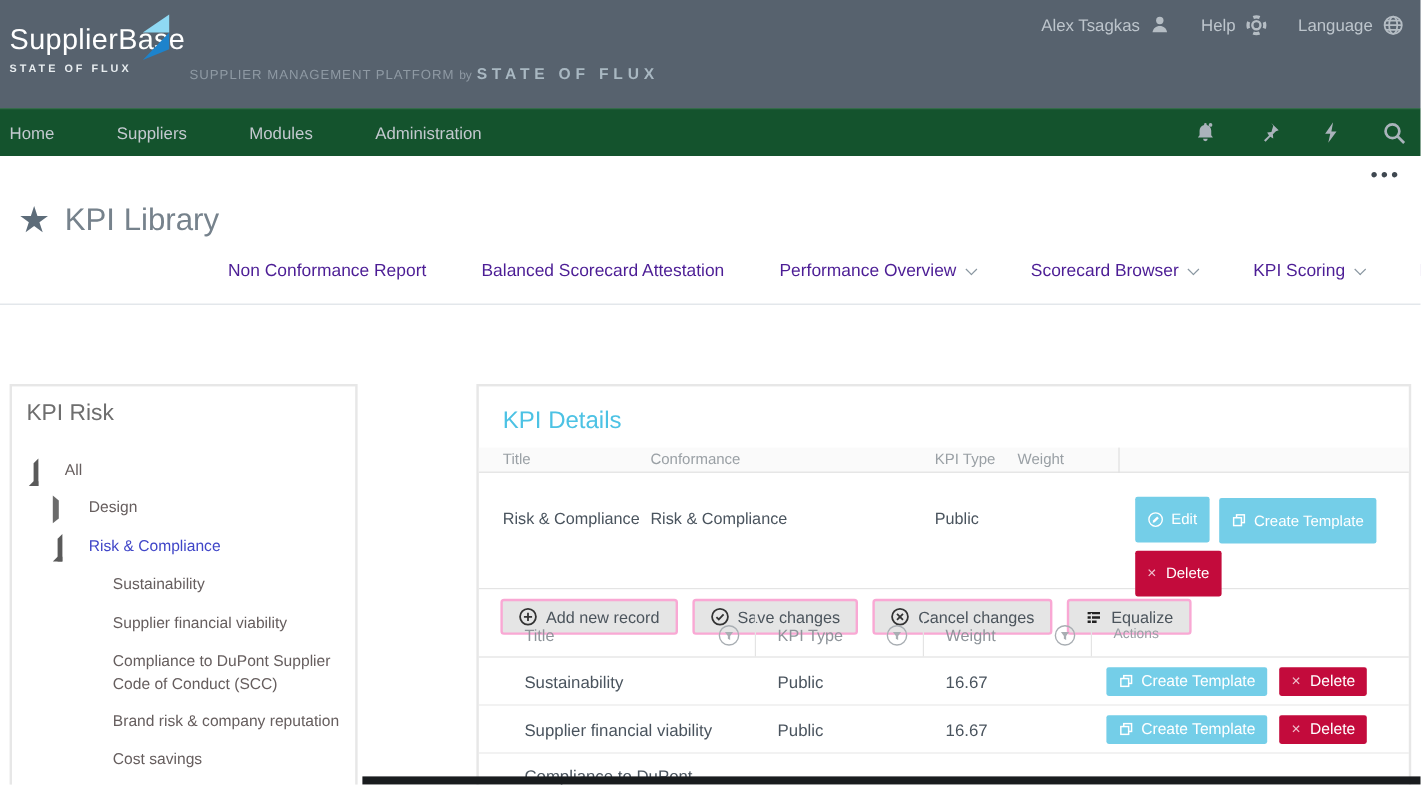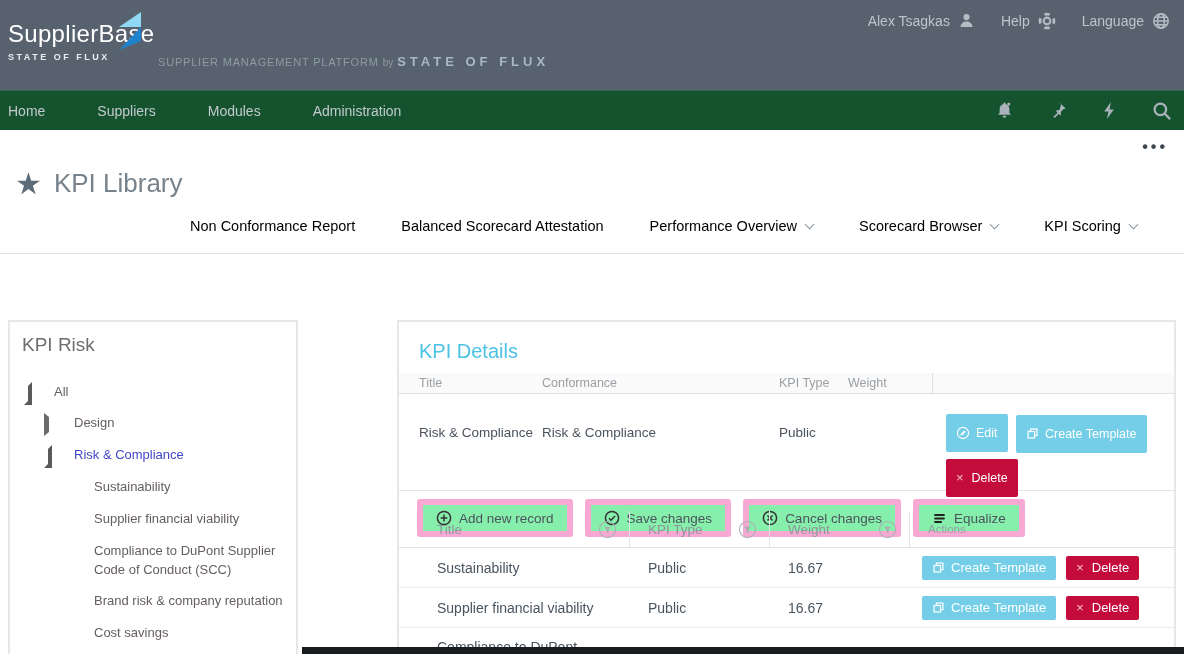--- a/index.html
+++ b/index.html
@@ -26,21 +26,21 @@
   .nav-item { color:#c3c9cf; font-size:14px; padding:0 26px; height:100%; display:flex; align-items:center; cursor:pointer; }
   .nav-item:first-child { padding-left:8px; }
   .nav-icons { position:absolute; right:12px; top:0; height:100%; display:flex; align-items:center; gap:34px; color:#aab3bb; }
   .nav-icons .nicon { cursor:pointer; display:flex; }
   
   .overflow-dots { position:absolute; right:16px; top:138px; color:#3f4850; font-size:16px; font-weight:bold; letter-spacing:3px; cursor:pointer; }
   .page-title { position:absolute; left:15px; top:168px; display:flex; align-items:center; gap:12px; }
   .page-title .star { color:#5d6c79; font-size:30px; line-height:1; }
   .page-title .txt { color:#76828c; font-size:26px; }
   .tabs { position:absolute; left:190px; top:218px; display:flex; align-items:center; gap:46px; }
-  .tab { color:#000000; font-size:14.5px; display:flex; align-items:center; gap:9px; cursor:pointer; white-space:nowrap; }
+  .tab { color:#4c1d95; font-size:14.5px; display:flex; align-items:center; gap:9px; cursor:pointer; white-space:nowrap; }
   .chev { width:7px; height:7px; border-right:1.6px solid #8a97a1; border-bottom:1.6px solid #8a97a1; transform:rotate(45deg); margin-top:-4px; }
   .tabs-rule { position:absolute; left:0; top:253px; width:100%; border-top:1px solid #dde2e6; }
   
   .panel { position:absolute; top:320px; background:#fff; border:2px solid #e7e7e7; }
   .tree-panel { left:8px; width:290px; height:360px; }
   .details-panel { left:397px; width:779px; height:360px; }
   
   .tree-title { color:#6e6e6e; font-size:19px; margin:12px 0 20px 12px; }
   .tree { list-style:none; }
   .tree li { display:flex; align-items:flex-start; padding:6.5px 8px 6.5px 0; font-size:13px; color:#665e5e; cursor:pointer; }
@@ -63,21 +63,21 @@
   .c-title { left:20px; } .c-desc { left:143px; } .c-type { left:380px; } .c-weight { left:449px; }
   .dg-actions { position:absolute; left:547px; top:41px; width:220px; }
   .btn { border:none; border-radius:2px; color:#fff; font-size:12.5px; font-family:inherit; display:inline-flex; align-items:center; gap:6px; padding:3px 10px; cursor:pointer; height:38px; }
   .btn-blue { background:#74cee8; }
   .btn-red { background:#c30b3c; }
   .dg-actions .row2 { margin-top:6px; }
   .btn svg { display:block; }
   .bx { opacity:.75; font-size:13px; line-height:1; margin-right:2px; }
   
   .toolbar { display:flex; gap:12px; margin:8px 0 0 18px; }
-  .tbtn { background:#86efac; border:6px solid #f9a8d4; border-radius:3px; color:#4b545c; font-size:13.5px; font-family:inherit; display:inline-flex; align-items:center; gap:7px; padding:5px 13px; cursor:pointer; }
+  .tbtn { background:#e5e5e5; border:2px solid #f9a8d4; border-radius:3px; color:#4b545c; font-size:13.5px; font-family:inherit; display:inline-flex; align-items:center; gap:7px; padding:5px 13px; cursor:pointer; }
   .tbtn svg { display:block; }
   
   .grid { position:absolute; top:189px; left:0; right:0; }
   .grow { display:grid; grid-template-columns:211px 140px 140px 1fr; padding-left:20px; align-items:center; }
   .ghead { height:37px; border-bottom:1px solid #e2e2e2; color:#8f959b; font-size:13.5px; }
   .ghead .hcell { display:flex; align-items:center; justify-content:space-between; height:100%; border-right:1px solid #e4e4e4; padding:0 12px 0 18px; }
   .ghead .hactions { padding-left:18px; font-size:11.5px; color:#9aa0a6; }
   .gbody-row { height:40px; border-bottom:1px solid #eaeaea; font-size:14px; color:#4a545e; }
   .gbody-row .cell { padding-left:18px; }
   .gbody-row .acts { display:flex; gap:10px; padding-left:12px; }

